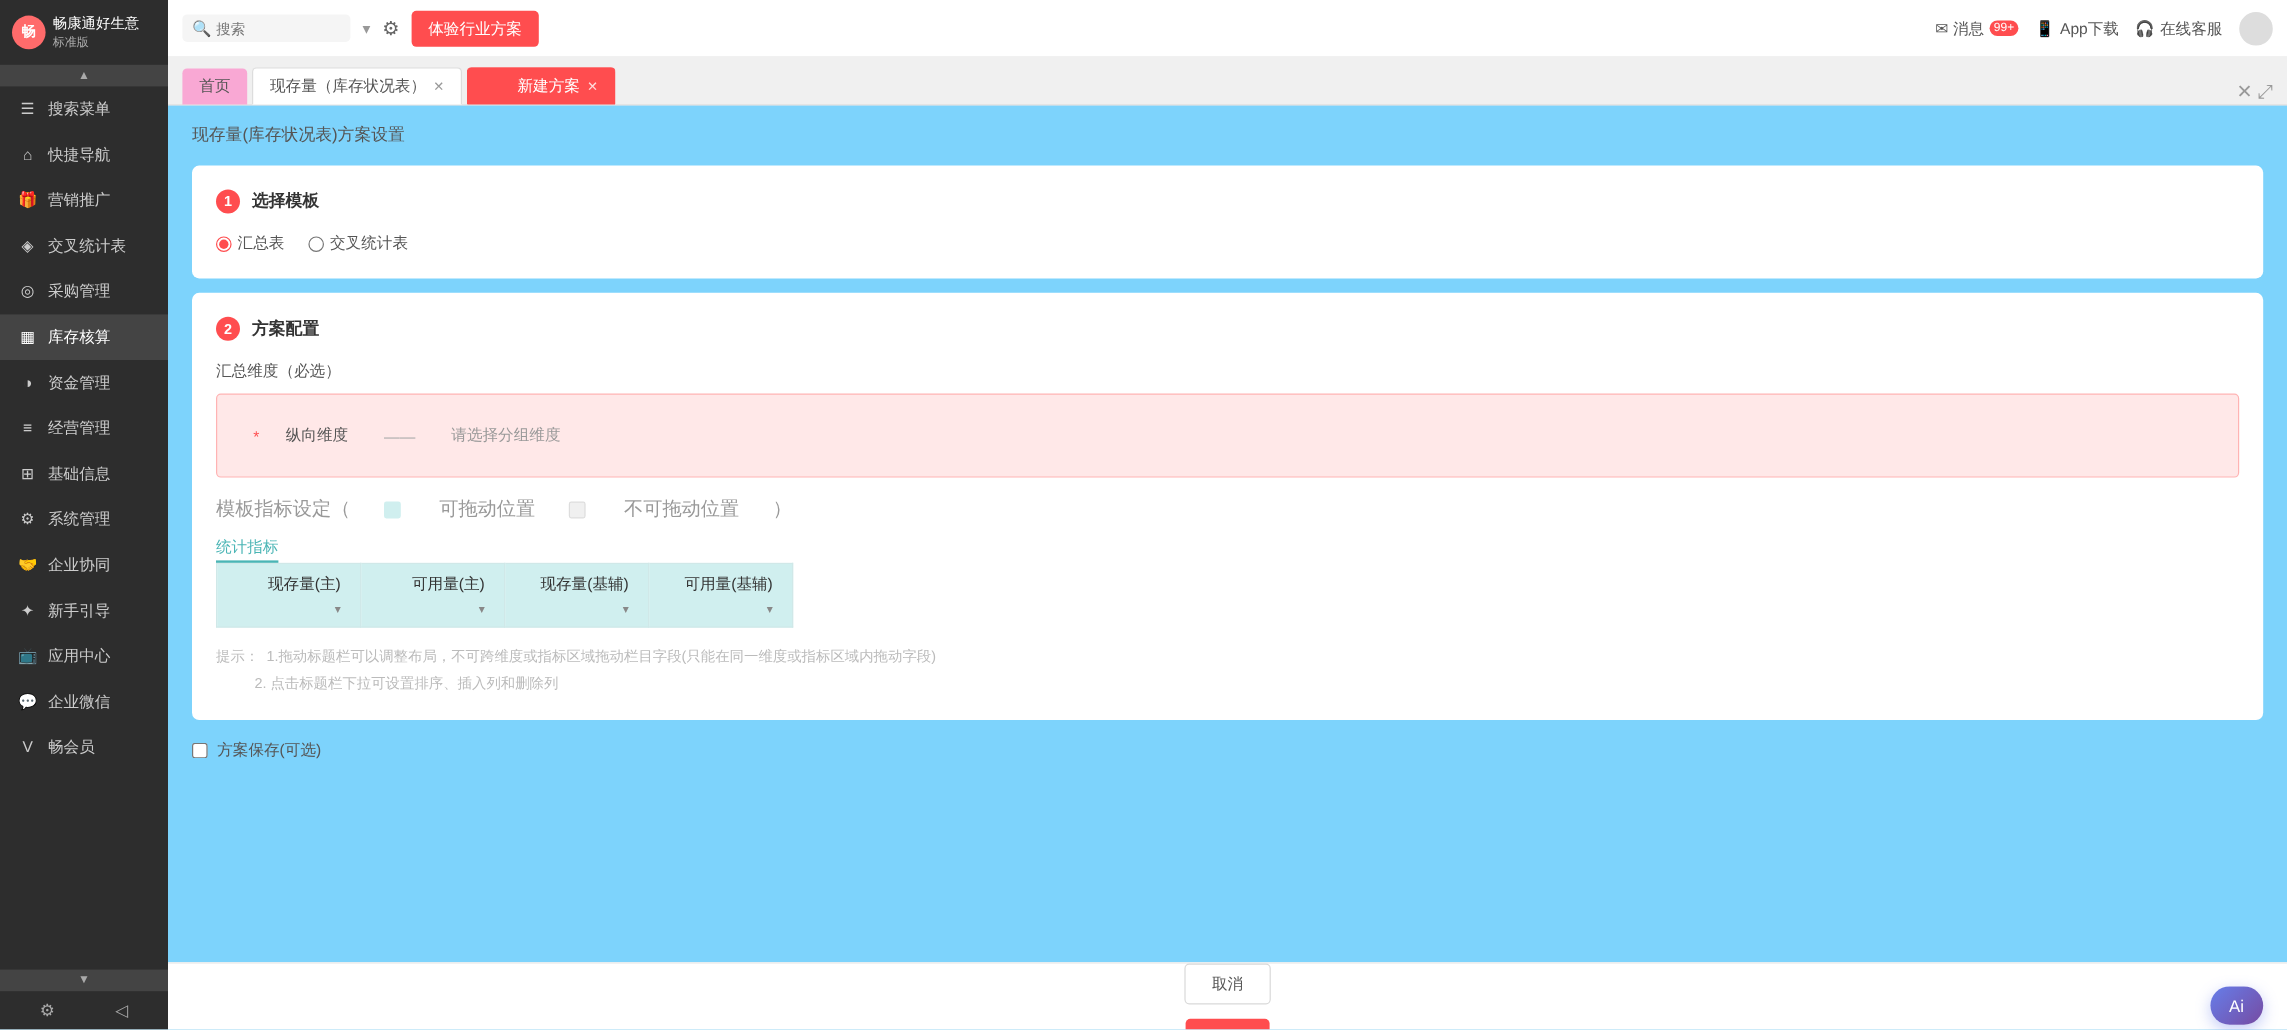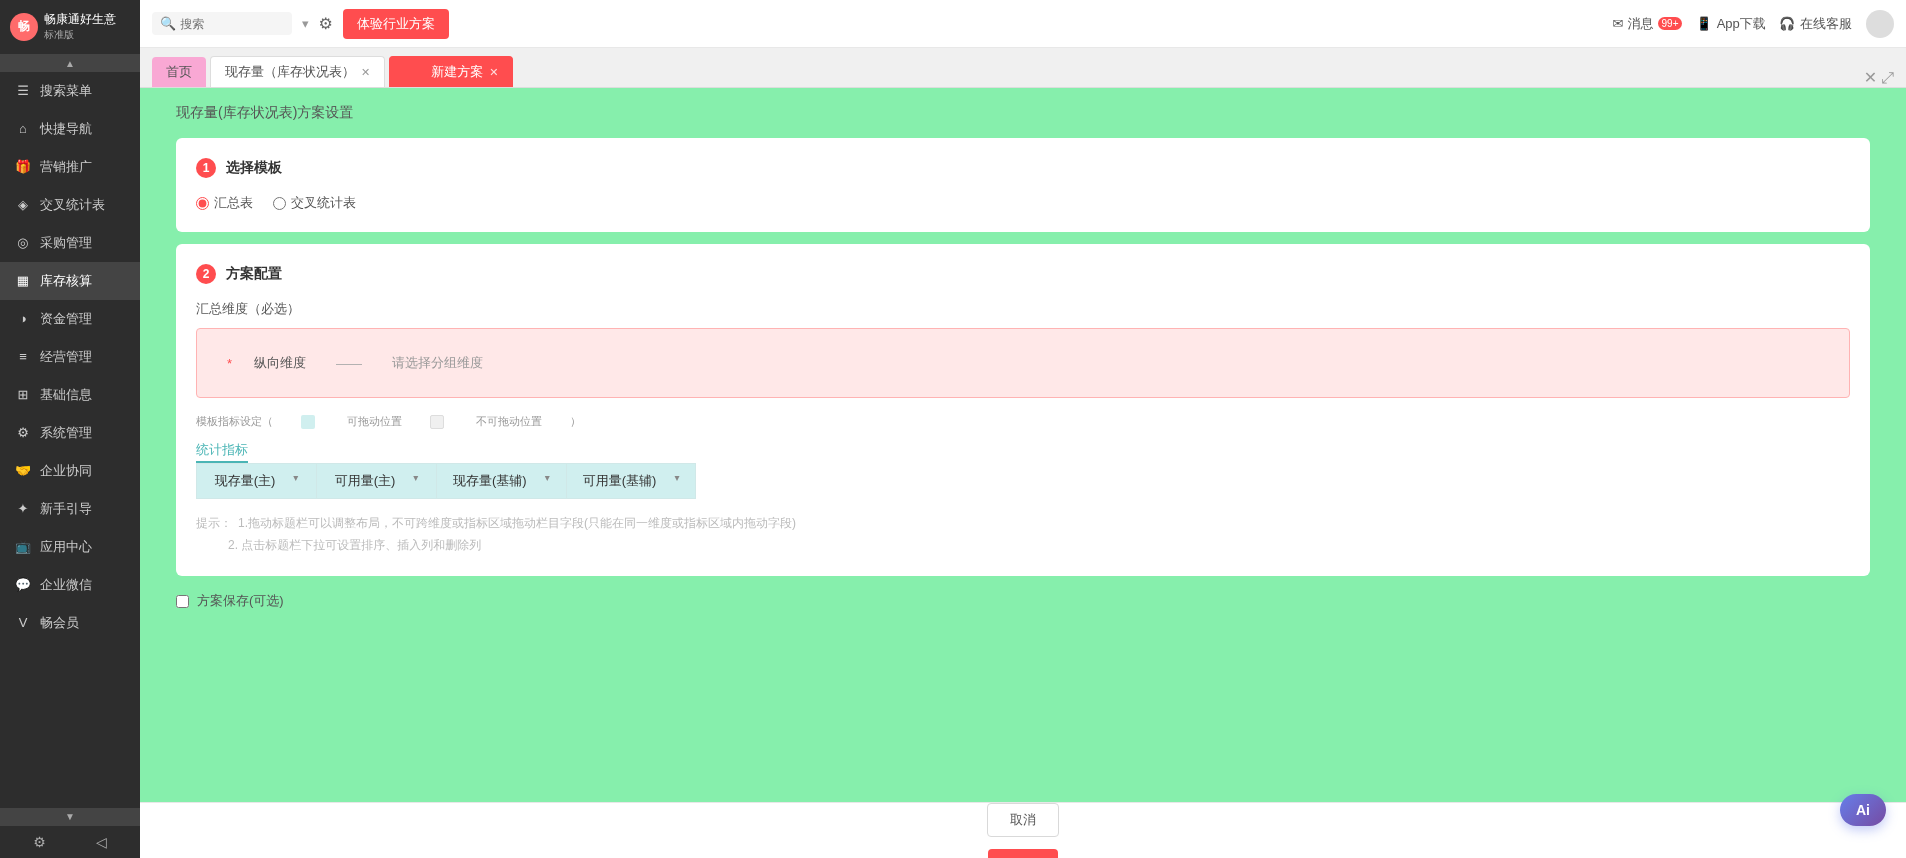--- a/index.html
+++ b/index.html
@@ -89,21 +89,21 @@
     .tab-close { color: #999; font-size: 11px; cursor: pointer; }
     .tab-new { background: #ff4d4f; color: #fff; border-color: #ff4d4f; padding-left: 41px; }
     .tab-new .tab-close { color: rgba(255,255,255,0.8); }
 
     
     .window-controls { display: flex; gap: 4px; align-items: center; margin-left: auto; }
     .win-btn { cursor: pointer; color: #999; font-size: 16px; }
 
     
     .content {
-      flex: 1; overflow-y: auto; padding: 16px 36px; background: #86efac;
+      flex: 1; overflow-y: auto; padding: 16px 20px; background: #7dd3fc;
     }
     .page-title { font-size: 14px; color: #555; margin-bottom: 16px; }
 
     
     .section {
       background: #fff; border-radius: 6px; padding: 20px; margin-bottom: 12px;
     }
     .section-header { display: flex; align-items: center; gap: 10px; margin-bottom: 16px; }
     .step-badge {
       width: 20px; height: 20px; background: #ff4d4f; color: #fff;
@@ -121,37 +121,37 @@
     .dimension-label { font-size: 13px; color: #555; margin-bottom: 10px; }
     .dimension-box {
       background: #ffe8e8; border: 1px solid #ffb3b3; border-radius: 4px;
       padding: 20px 30px; display: flex; align-items: center; gap: 20px;
       min-height: 70px;
     }
     .dimension-required { color: #ff4d4f; margin-right: 2px; }
     .dimension-field { color: #555; font-size: 13px; }
     .dimension-arrow { color: #aaa; margin: 0 10px; }
     .dimension-placeholder { color: #999; font-size: 13px; }
-    .metrics-legend { display: flex; align-items: center; gap: 28px; font-size: 11px; color: #999; }
+    .metrics-legend { display: flex; align-items: center; gap: 28px; font-size: 16px; color: #999; }
     .legend-box { display: inline-block; width: 14px; height: 14px; border-radius: 2px; margin-right: 4px; vertical-align: middle; }
     .legend-draggable { background: #d0efef; }
     .legend-fixed { background: #f0f0f0; border: 1px solid #ddd; }
 
     
     .stats-label { font-size: 13px; color: #4ab5b5; font-weight: 500; margin-bottom: 0; border-bottom: 2px solid #4ab5b5; display: inline-block; padding-bottom: 2px; }
     .stats-table { border-collapse: collapse; }
     .stats-table td, .stats-table th {
       border: 1px solid #d0e8e8; padding: 8px 16px; text-align: center; font-size: 13px;
       min-width: 120px;
     }
     .stats-table .header-row td {
       background: #d0efef; color: #333; font-weight: 500;
     }
     .stats-table .sum-row td { background: #fff; color: #555; }
-    .col-header { display: flex; align-items: flex-start; justify-content: center; gap: 18px; }
+    .col-header { display: flex; align-items: flex-end; justify-content: center; gap: 6px; flex-direction: column; }
     .chevron-down { font-size: 10px; color: #888; cursor: pointer; }
 
     
     .tips { font-size: 12px; color: #bbb; margin-top: 14px; line-height: 1.8; }
     .tips p { display: flex; align-items: flex-end; gap: 6px; }
     .tips span.num { min-width: 14px; }
 
     
     .save-option { display: flex; align-items: center; gap: 8px; font-size: 13px; color: #555; margin-top: 16px; }
     .save-checkbox { cursor: pointer; }
@@ -166,24 +166,24 @@
       padding: 7px 22px; border: 1px solid #d9d9d9; background: #fff;
       color: #555; border-radius: 4px; cursor: pointer; font-size: 13px;
     }
     .btn-query {
       padding: 7px 22px; border: none; background: #ff4d4f;
       color: #fff; border-radius: 4px; cursor: pointer; font-size: 13px;
     }
 
     
     .ai-fab {
-      position: fixed; bottom: 32px; right: 20px;
+      position: fixed; bottom: 4px; right: 20px;
       background: linear-gradient(135deg, #667eea 0%, #764ba2 100%);
       color: white; border-radius: 24px; padding: 8px 16px;
-      font-size: 14px; font-weight: bold; cursor: pointer;
+      font-size: 14px; font-weight: normal; cursor: pointer;
       box-shadow: 0 4px 12px rgba(102,126,234,0.4);
       display: flex; align-items: center; gap: 6px;
     }
   </style>
 </head>
 <body>
 
 <div class="sidebar">
   <div class="sidebar-logo">
     <div class="sidebar-logo-icon">畅</div>

